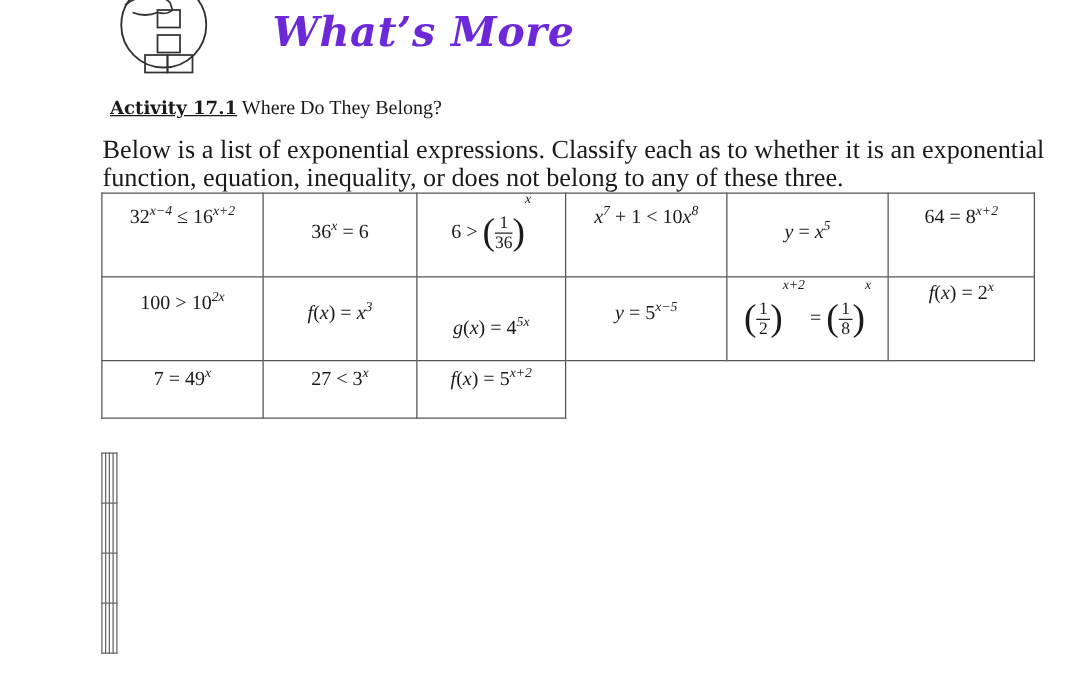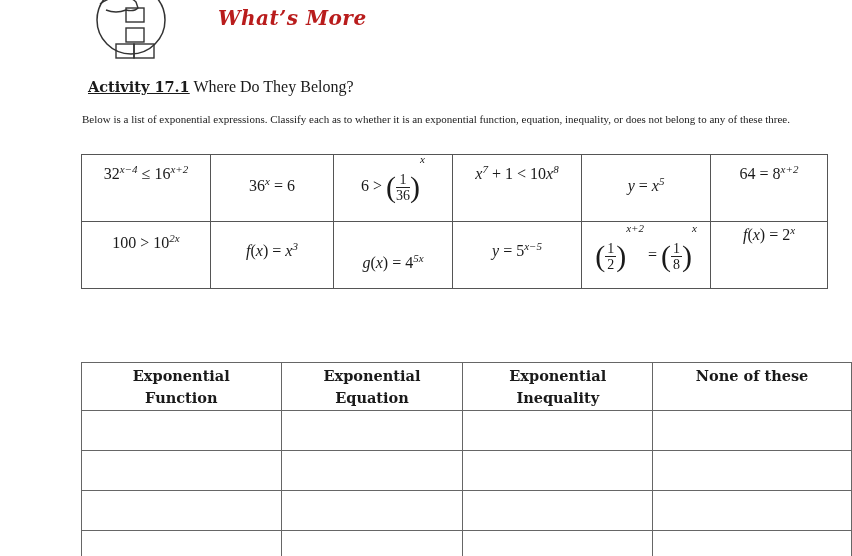--- a/index.html
+++ b/index.html
@@ -1,21 +1,21 @@
 <!DOCTYPE html>
 <html><head>
 <meta charset="utf-8">
 <style>
   html, body { margin:0; padding:0; }
   body { width:852px; height:556px; background:#fff; position:relative; overflow:hidden; color:#1a1a1a; font-family:"DejaVu Serif", serif; }
   .logo { position:absolute; left:96px; top:-18px; width:70px; height:84px; }
-  .title { position:absolute; left:218px; top:6px; font-family:"DejaVu Serif", serif; font-weight:bold; font-style:italic; font-size:20px; letter-spacing:0.5px; color:#b91c1c; }
+  .title { position:absolute; left:218px; top:6px; font-family:"DejaVu Serif", serif; font-weight:bold; font-style:italic; font-size:33px; letter-spacing:0.5px; color:#6d28d9; }
   .activity { position:absolute; left:88px; top:78px; font-family:"Liberation Serif", serif; font-size:16px; }
   .activity b { font-family:"DejaVu Serif", serif; font-size:14.5px;text-decoration:underline; }
-  .instr { position:absolute; left:82px; top:108px; width:760px; font-family:"Liberation Serif", serif; font-size:11px; line-height:23px; }
+  .instr { position:absolute; left:82px; top:108px; width:760px; font-family:"Liberation Serif", serif; font-size:21px; line-height:23px; }
   table { border-collapse:collapse; position:absolute; }
   .expr-table { left:81px; top:154px;padding-left:32px; }
   .expr-table td { border:1.5px solid #555; height:66px; vertical-align:top; text-align:center; padding:0; font-family:"Liberation Serif", serif; font-size:16px; }
   .expr-table tr.r3 td { height:45px; }
   .expr-table td.empty { border:none; }
   sup { font-size:11px; font-style:italic; vertical-align:super; line-height:0; }
   .i { font-style:italic; }
   .frac { display:inline-flex; flex-direction:column; vertical-align:middle; text-align:center; font-size:14px; line-height:15px; }
   .frac span:first-child { border-bottom:1px solid #222; padding:0 2px; }
   .paren { font-size:30px; vertical-align:middle; font-weight:200; }
@@ -87,31 +87,39 @@
               <span>2</span>
             </span><span class="paren">)</span><sup style="vertical-align:28px">x+2</sup><span> = </span><span class="paren">(</span><span class="frac">
               <span>1</span>
               <span>8</span>
             </span><span class="paren">)</span><sup style="vertical-align:28px">x</sup></div>
         </td>
     <td>
           <div style="margin-top:4px"><span class="i">f</span><span>(</span><span class="i">x</span><span>) = 2</span><sup>x</sup></div>
         </td>
   </tr>
+  <tr class="r3">
+    <td>
+          <div style="margin-top:6px"><span>7 = 49</span><sup>x</sup></div>
+        </td>
+    <td>
+          <div style="margin-top:6px"><span>27 &lt; 3</span><sup>x</sup></div>
+        </td>
+    <td>
+          <div style="margin-top:6px"><span class="i">f</span><span>(</span><span class="i">x</span><span>) = 5</span><sup>x+2</sup></div>
+        </td>
+    <td class="empty"></td>
+    <td class="empty"></td>
+    <td class="empty"></td>
+  </tr>
 </tbody>
   </table>
 
 <table class="ans-table">
   <tbody>
-      <tr>
-    <th style="width:200px"><span>Exponential</span><br><span>Function</span></th>
-    <th style="width:182px"><span>Exponential</span><br><span>Equation</span></th>
-    <th style="width:190px"><span>Exponential</span><br><span>Inequality</span></th>
-    <th style="width:200px"><span>None of these</span><br><span></span></th>
-  </tr>
   <tr>
         <td></td>
         <td></td>
         <td></td>
         <td></td>
       </tr>
   <tr>
         <td></td>
         <td></td>
         <td></td>

